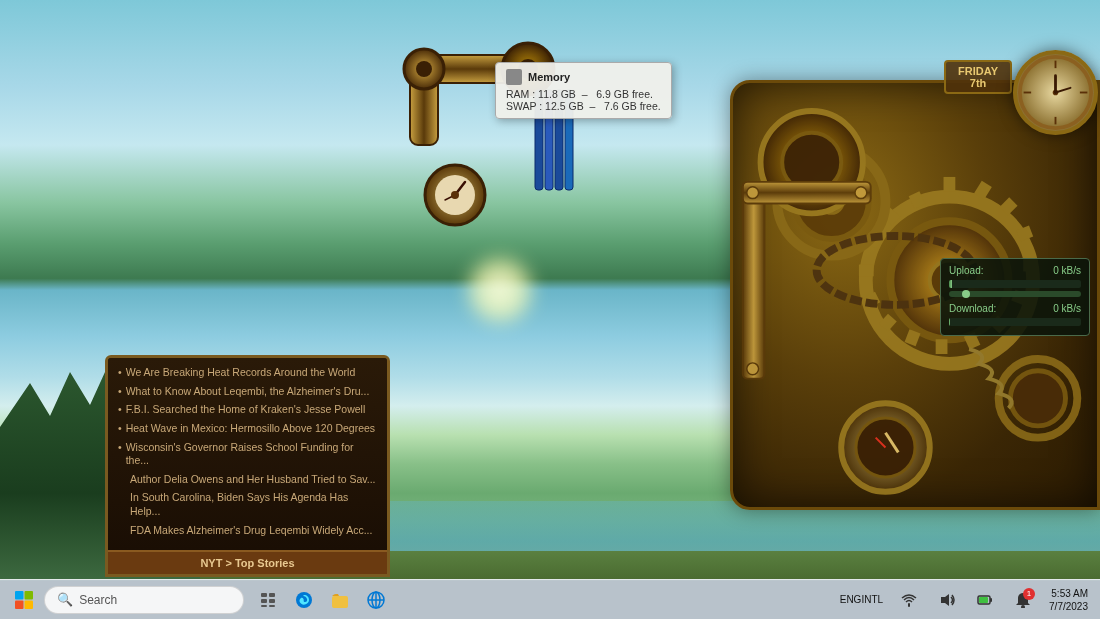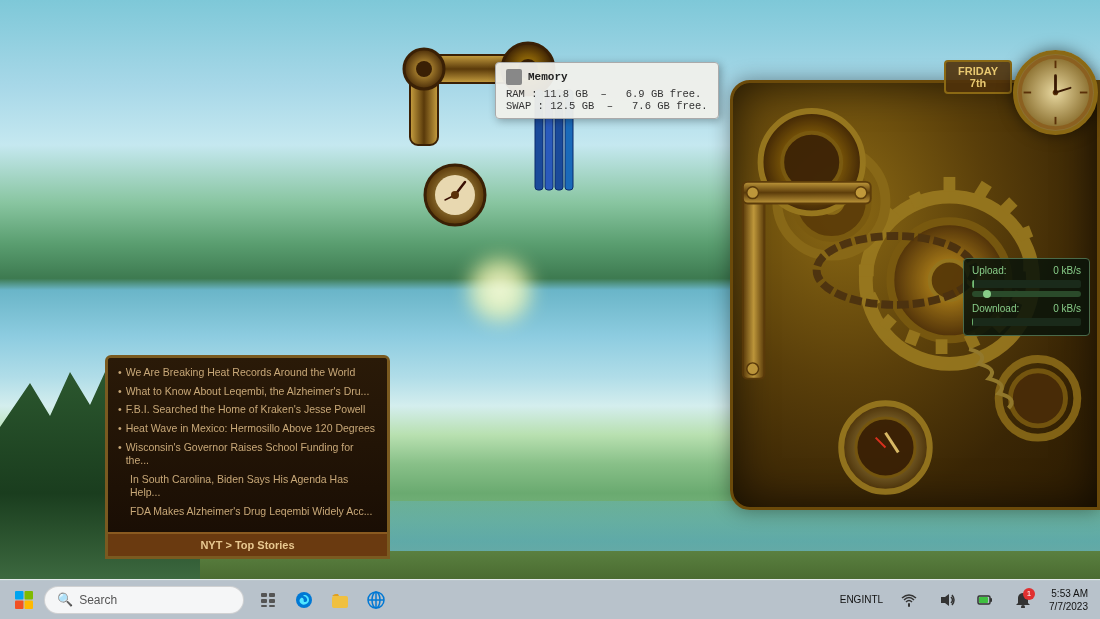--- a/index.html
+++ b/index.html
@@ -159,21 +159,20 @@
       left: 495px;
       background: rgba(240,240,235,0.95);
       border: 1px solid #aaa;
       border-radius: 4px;
       padding: 6px 10px;
       font-size: 11px;
       color: #222;
       z-index: 50;
       box-shadow: 2px 2px 8px rgba(0,0,0,0.3);
       min-width: 170px;
-      font-family: Liberation Mono, monospace;
     }
     #memory-widget .mem-title {
       font-weight: bold;
       margin-bottom: 3px;
       display: flex;
       align-items: center;
       gap: 6px;
     }
     #memory-widget .mem-icon {
       width: 16px;
@@ -229,21 +228,21 @@
       font-size: 11px;
       font-weight: bold;
       text-align: center;
     }
 
     
     #network-widget {
       position: absolute;
       top: 258px;
       right: 10px;
-      width: 127px;
+      width: 150px;
       background: rgba(10,20,10,0.88);
       border: 1px solid #4a6a4a;
       border-radius: 4px;
       padding: 6px 8px;
       color: #88cc88;
       font-size: 10px;
       z-index: 30;
     }
     .net-row {
       display: flex;
@@ -599,20 +598,24 @@
     <div class="news-item">
       <span class="news-bullet">•</span>
       <span>Heat Wave in Mexico: Hermosillo Above 120 Degrees</span>
     </div>
     <div class="news-item">
       <span class="news-bullet">•</span>
       <span>Wisconsin's Governor Raises School Funding for the...</span>
     </div>
     <div class="news-item">
       <span class="news-bullet"></span>
+      <span style="padding-left:8px">Author Delia Owens and Her Husband Tried to Sav...</span>
+    </div>
+    <div class="news-item">
+      <span class="news-bullet"></span>
       <span style="padding-left:8px">In South Carolina, Biden Says His Agenda Has Help...</span>
     </div>
     <div class="news-item">
       <span class="news-bullet"></span>
       <span style="padding-left:8px">FDA Makes Alzheimer's Drug Leqembi Widely Acc...</span>
     </div>
   </div>
   <div id="news-footer">
     <span>NYT &gt; Top Stories</span>
   </div>

